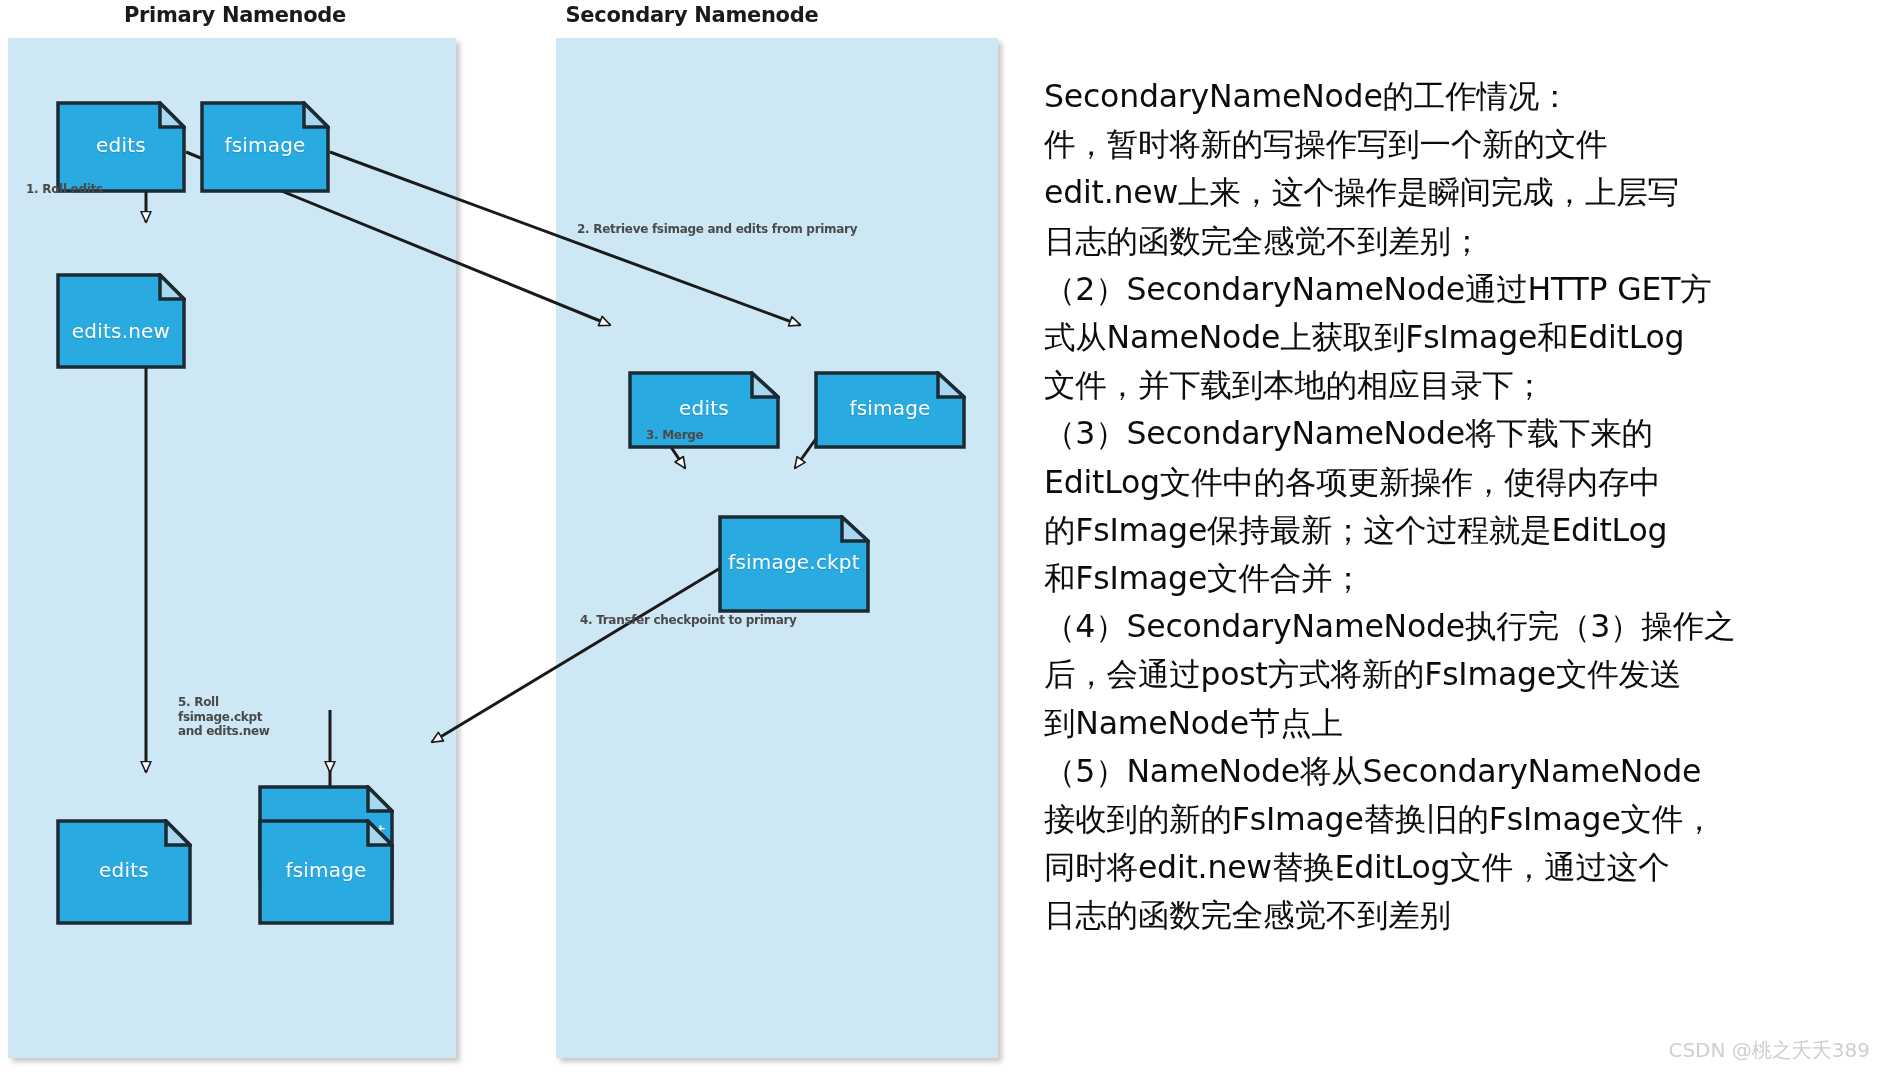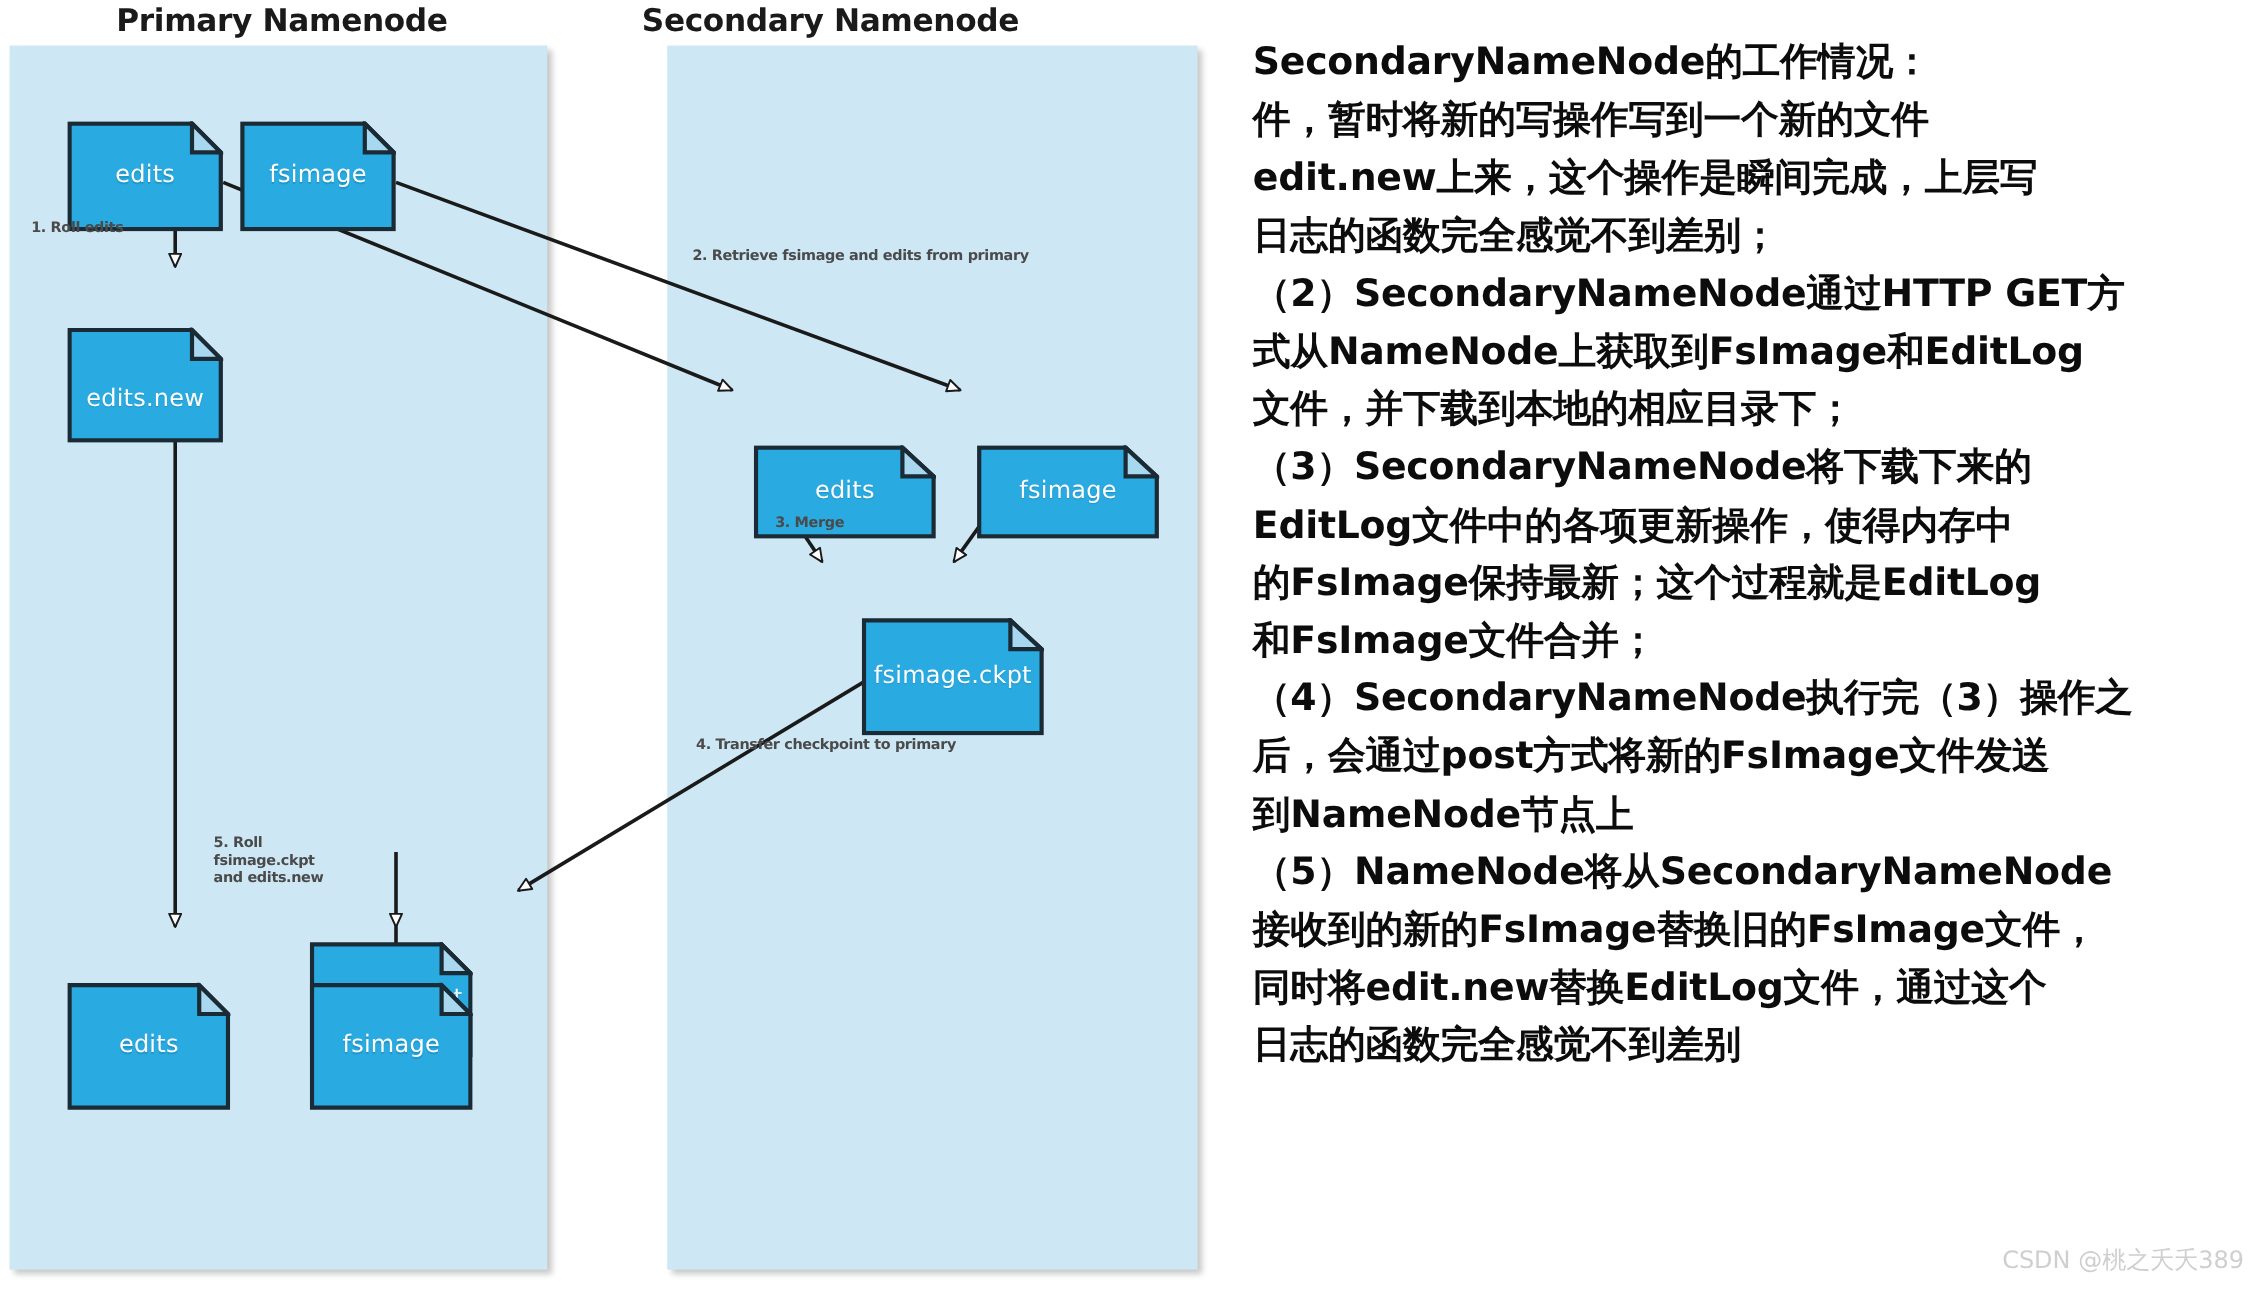--- a/index.html
+++ b/index.html
@@ -24,21 +24,21 @@
   
   #diagram {
     position: absolute;
     left: 0; top: 0;
     width: 1022px; height: 1076px;
   }
 
   .panel-title {
     position: absolute;
     font-weight: bold;
-    font-size: 26px;
+    font-size: 21px;
     color: #1a1a1a;
     letter-spacing: -0.3px;
     white-space: nowrap;
     font-family: "DejaVu Sans", sans-serif;
   }
   #title-primary { left: 85px; top: 3px; width: 300px; text-align: center; }
   #title-secondary { left: 487px; top: 3px; width: 410px; text-align: center; }
 
   .panel-box {
     position: absolute;
@@ -87,23 +87,22 @@
     white-space: pre;
     line-height: 1.22;
   }
 
   
   #explain {
     position: absolute;
     left: 1022px; top: 0;
     width: 862px; height: 1076px;
     background: #ffffff;
-    padding: 28px 14px 0 22px;
+    padding: 72px 14px 0 22px;
     box-sizing: border-box;
-    font-weight: bold;
   }
   #explain .line {
     font-family: "DejaVu Sans", sans-serif;
     font-size: 31.5px;
     line-height: 48.2px;
     color: #0c0c0c;
     white-space: pre;
     letter-spacing: -0.2px;
   }
   #watermark {
@@ -222,21 +221,21 @@
     <div class="node" style="left:718px; top:474px; width:152px; height:98px;">
       <svg width="152" height="98" viewBox="0 0 152 98">
         <path d="M2,2 H124 L150,26 V96 H2 Z" fill="#29abe2" stroke="#1b2b36" stroke-width="3.5" stroke-linejoin="miter"></path>
         <path d="M124,2 L150,26 H124 Z" fill="#a8d8ef" stroke="#1b2b36" stroke-width="3.5" stroke-linejoin="miter"></path>
       </svg>
       <div class="node-label">fsimage.ckpt</div>
     </div>
 
     <div class="step-label" style="left:26px; top:182px;">1. Roll edits</div>
 
-    <div class="step-label" style="left:577px; top:206px;">2. Retrieve fsimage and edits from primary</div>
+    <div class="step-label" style="left:577px; top:222px;">2. Retrieve fsimage and edits from primary</div>
 
     <div class="step-label" style="left:646px; top:428px;">3. Merge</div>
 
     <div class="step-label" style="left:580px; top:613px;">4. Transfer checkpoint to primary</div>
 
     <div class="step-label" style="left:178px; top:695px;">5. Roll
 fsimage.ckpt
 and edits.new</div>
   </div>
 

